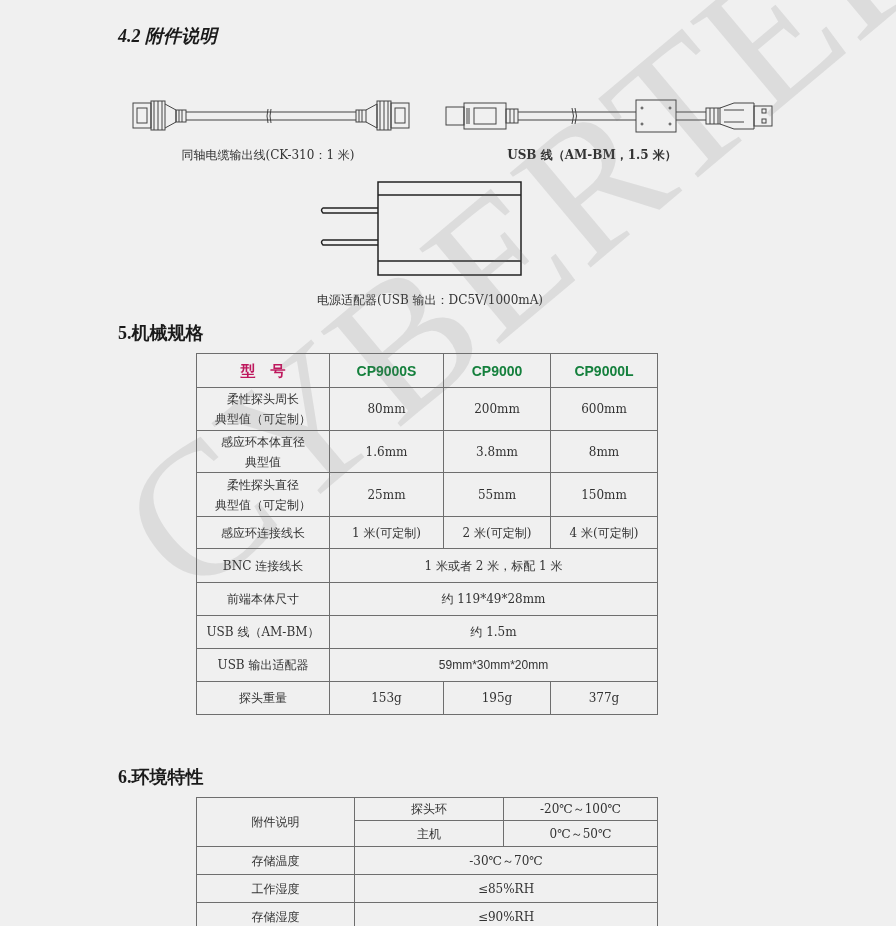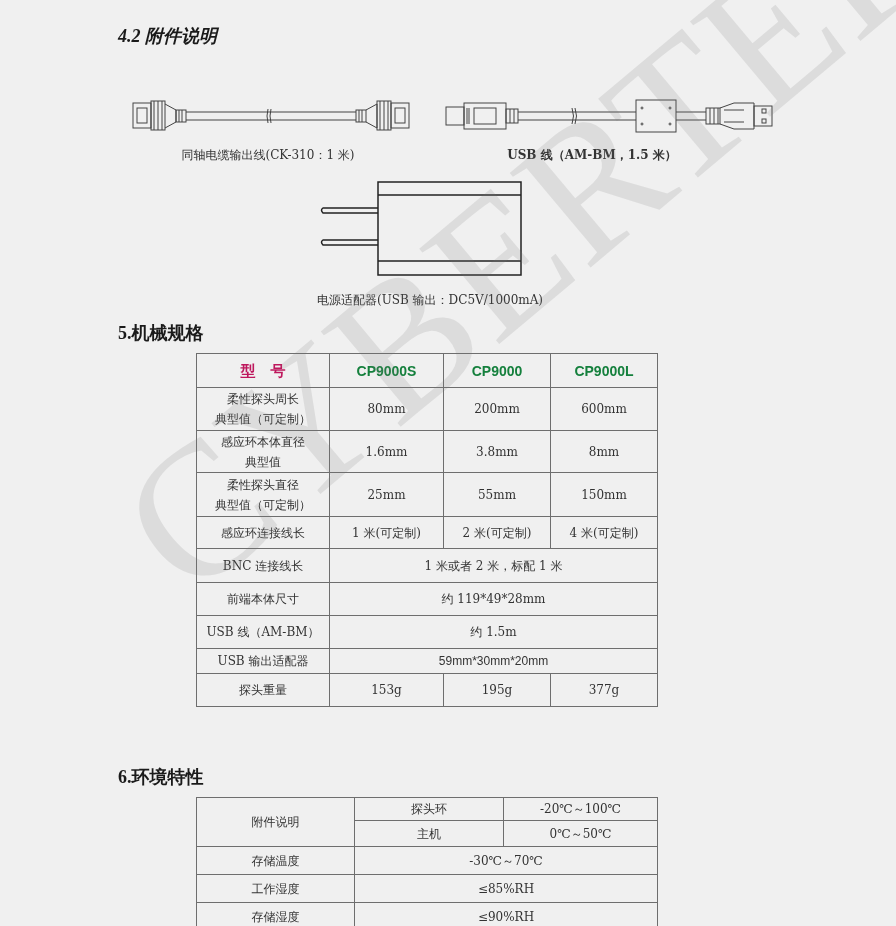--- a/index.html
+++ b/index.html
@@ -202,21 +202,21 @@
     <td colspan="3">1 米或者 2 米，标配 1 米</td>
   </tr>
   <tr style="height:33px">
     <td class="label">前端本体尺寸</td>
     <td colspan="3">约 119*49*28mm</td>
   </tr>
   <tr style="height:33px">
     <td class="label">USB 线（AM-BM）</td>
     <td colspan="3">约 1.5m</td>
   </tr>
-  <tr style="height:25px">
+  <tr style="height:33px">
     <td class="label">USB 输出适配器</td>
     <td colspan="3" class="sans">59mm*30mm*20mm</td>
   </tr>
   <tr style="height:33px">
     <td class="label">探头重量</td>
     <td>153g</td>
     <td>195g</td>
     <td>377g</td>
   </tr>
 </tbody>

